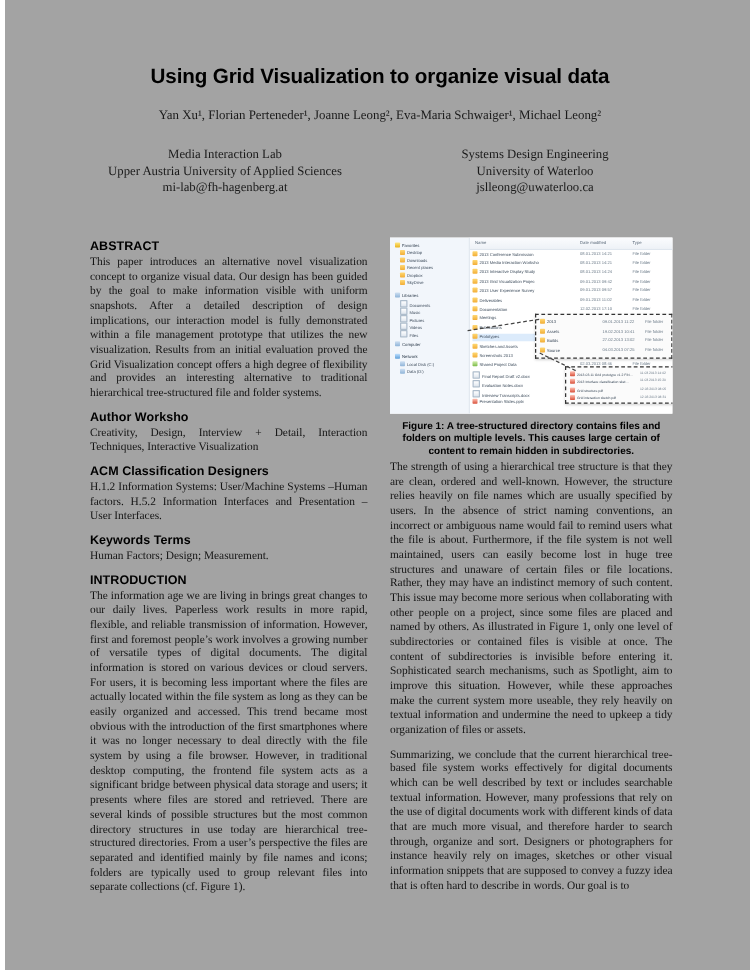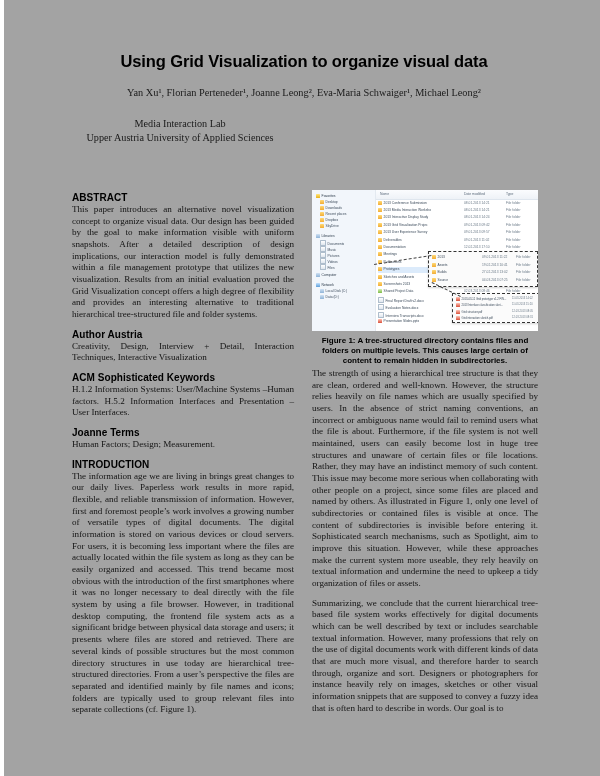--- a/index.html
+++ b/index.html
@@ -222,36 +222,42 @@
 
 <div class="page">
 
   <div class="title-block">
     <h1 class="paper-title">Using Grid Visualization to organize visual data</h1>
     <div class="author-line">Yan Xu¹, Florian Perteneder¹, Joanne Leong², Eva-Maria Schwaiger¹, Michael Leong²</div>
     <div class="affil-row">
       <div class="affil">
         <span class="aff-line">Media Interaction Lab</span>
         <span class="aff-line">Upper Austria University of Applied Sciences</span>
+        <span class="aff-line">mi-lab@fh-hagenberg.at</span>
+      </div>
+      <div class="affil">
+        <span class="aff-line">Systems Design Engineering</span>
+        <span class="aff-line">University of Waterloo</span>
+        <span class="aff-line">jslleong@uwaterloo.ca</span>
       </div>
     </div>
   </div>
 
   <div class="columns">
     <div class="col col-left">
       <div class="sec-head first">ABSTRACT</div>
       <p class="body-text">This paper introduces an alternative novel visualization concept to organize visual data. Our design has been guided by the goal to make information visible with uniform snapshots. After a detailed description of design implications, our interaction model is fully demonstrated within a file management prototype that utilizes the new visualization. Results from an initial evaluation proved the Grid Visualization concept offers a high degree of flexibility and provides an interesting alternative to traditional hierarchical tree-structured file and folder systems.</p>
 
-      <div class="sec-head">Author Austria</div>
+      <div class="sec-head">Author Worksho</div>
       <p class="body-text">Creativity, Design, Interview + Detail, Interaction Techniques, Interactive Visualization</p>
 
-      <div class="sec-head">ACM Sophisticated Keywords</div>
+      <div class="sec-head">ACM Classification Designers</div>
       <p class="body-text">H.1.2 Information Systems: User/Machine Systems –Human factors. H.5.2 Information Interfaces and Presentation – User Interfaces.</p>
 
-      <div class="sec-head">Joanne Terms</div>
+      <div class="sec-head">Keywords Terms</div>
       <p class="body-text">Human Factors; Design; Measurement.</p>
 
       <div class="sec-head">INTRODUCTION</div>
       <p class="body-text">The information age we are living in brings great changes to our daily lives. Paperless work results in more rapid, flexible, and reliable transmission of information. However, first and foremost people’s work involves a growing number of versatile types of digital documents. The digital information is stored on various devices or cloud servers. For users, it is becoming less important where the files are actually located within the file system as long as they can be easily organized and accessed. This trend became most obvious with the introduction of the first smartphones where it was no longer necessary to deal directly with the file system by using a file browser. However, in traditional desktop computing, the frontend file system acts as a significant bridge between physical data storage and users; it presents where files are stored and retrieved. There are several kinds of possible structures but the most common directory structures in use today are hierarchical tree-structured directories. From a user’s perspective the files are separated and identified mainly by file names and icons; folders are typically used to group relevant files into separate collections (cf. Figure 1).</p>
     </div>
     <div class="col"></div>
   </div>
 
   <div class="figure-wrap">
     <div class="figure-img">

